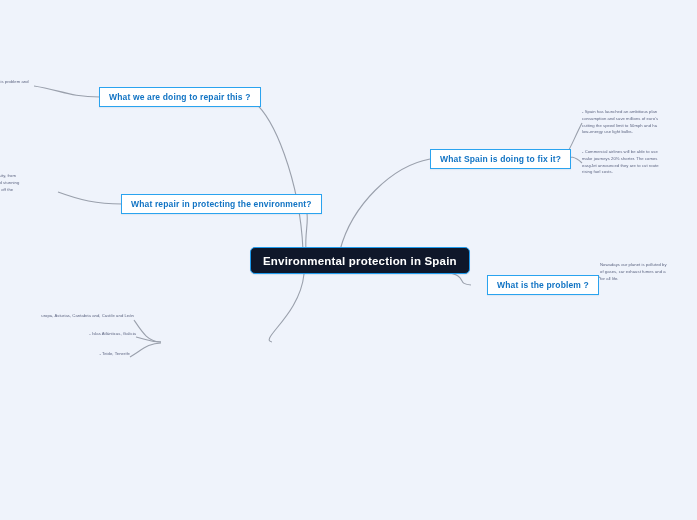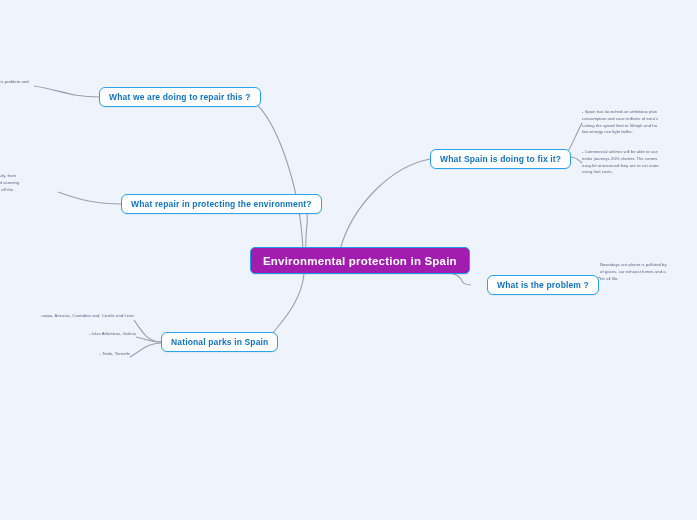--- a/index.html
+++ b/index.html
@@ -28,36 +28,36 @@
   .node {
     position: absolute;
     box-sizing: border-box;
     display: flex;
     align-items: center;
     justify-content: center;
     white-space: nowrap;
   }
 
   .node.root {
-    background: #a21caf;
+    background: #0f172a;
     border: 1px solid #1f9bed;
     border-radius: 5px;
     color: #ffffff;
     font-size: 11.5px;
     font-weight: bold;
     letter-spacing: .2px;
     padding: 12px 12px;
     height: 27px;
     box-shadow: 0 1px 1px rgba(20,60,110,.10);
   }
 
   .node.branch {
     background: #ffffff;
     border: 1.6px solid #2aa3ef;
-    border-radius: 6px;
+    border-radius: 0;
     color: #1274c4;
     font-size: 8.5px;
     font-weight: bold;
     letter-spacing: .15px;
     padding: 0 9px;
     height: 20px;
     box-shadow: 0 1px 1px rgba(20,60,110,.06);
   }
 
   
@@ -119,23 +119,20 @@
   </div>
 
   <div class="node branch" style="left:430px; top:149px;">
     <span>What Spain is doing to fix it?</span>
   </div>
 
   <div class="node branch" style="left:487px; top:275px;">
     <span>What is the problem ?</span>
   </div>
 
-  <div class="node branch" style="left:161px; top:332px;">
-    <span>National parks in Spain</span>
-  </div>
 
   <div class="leaf" style="left:-17px; top:79px; width:85px;">yes on this problem and</div>
 
   <div class="leaf" style="left:-22px; top:173px; width:86px;">azing diversity, from
 -deserts and stunning
 untries give off the</div>
 
   <div class="leaf" style="left:582px; top:109px; width:118px;">- Spain has launched an ambitious plan
 consumption and save millions of euro's
 cutting the speed limit to 50mph and ha

